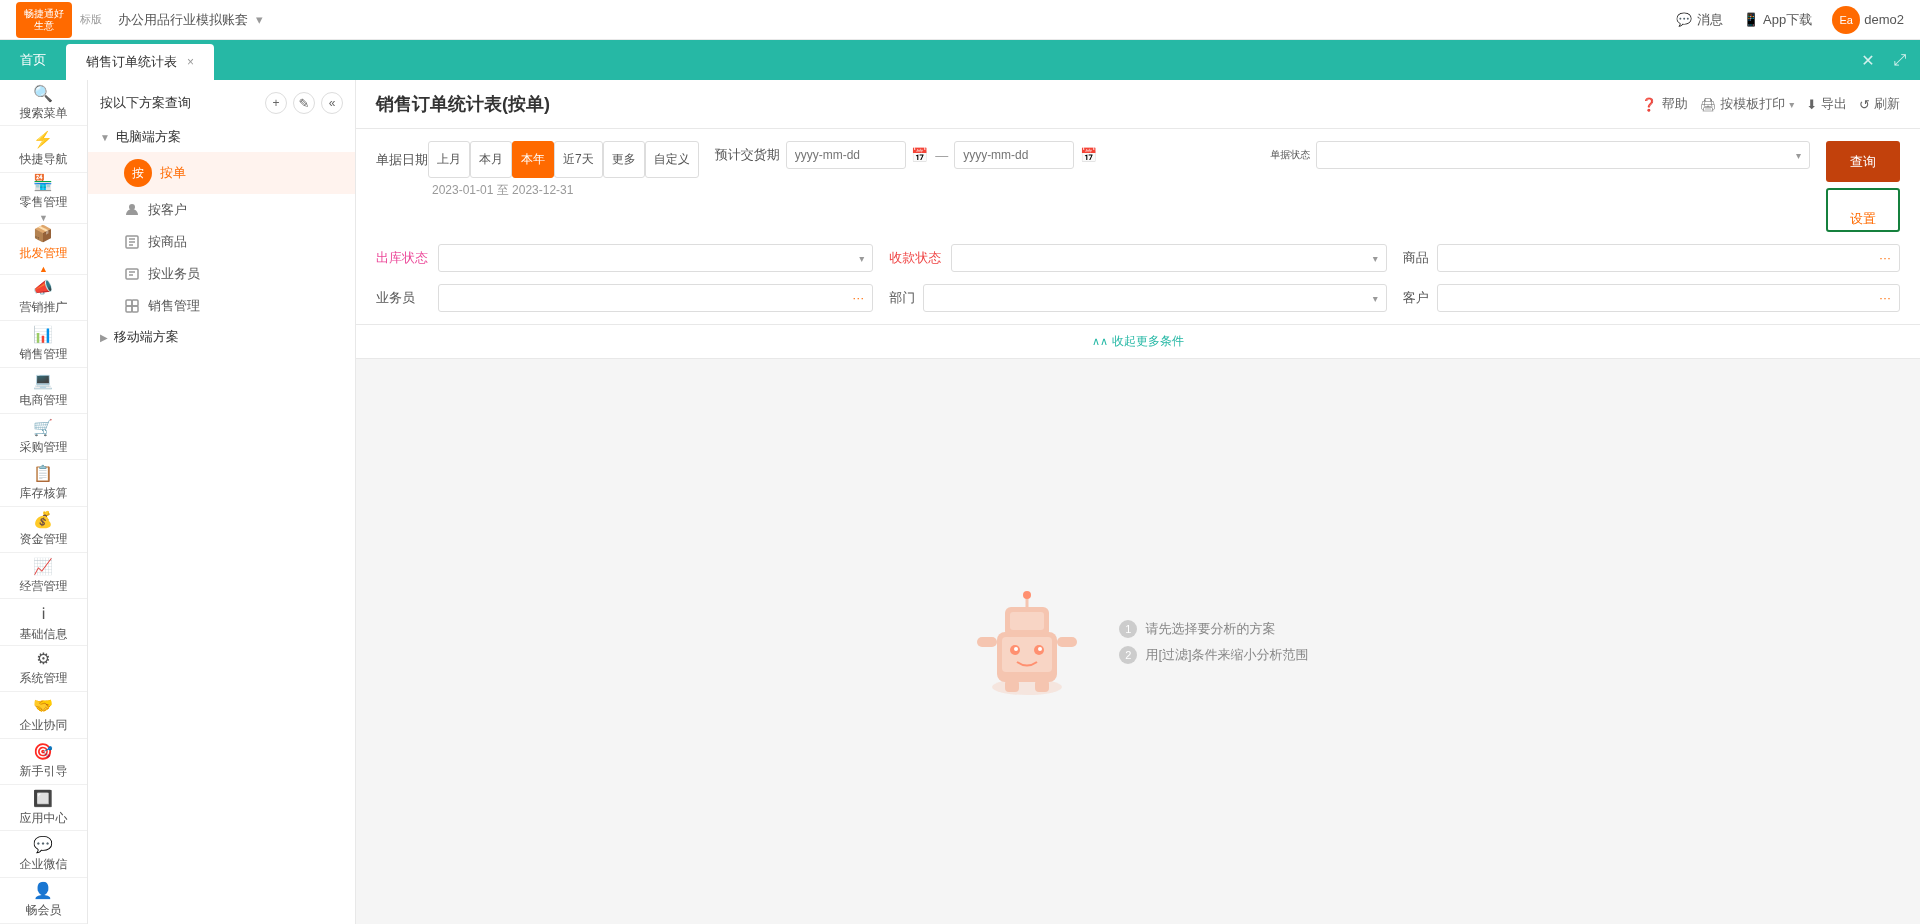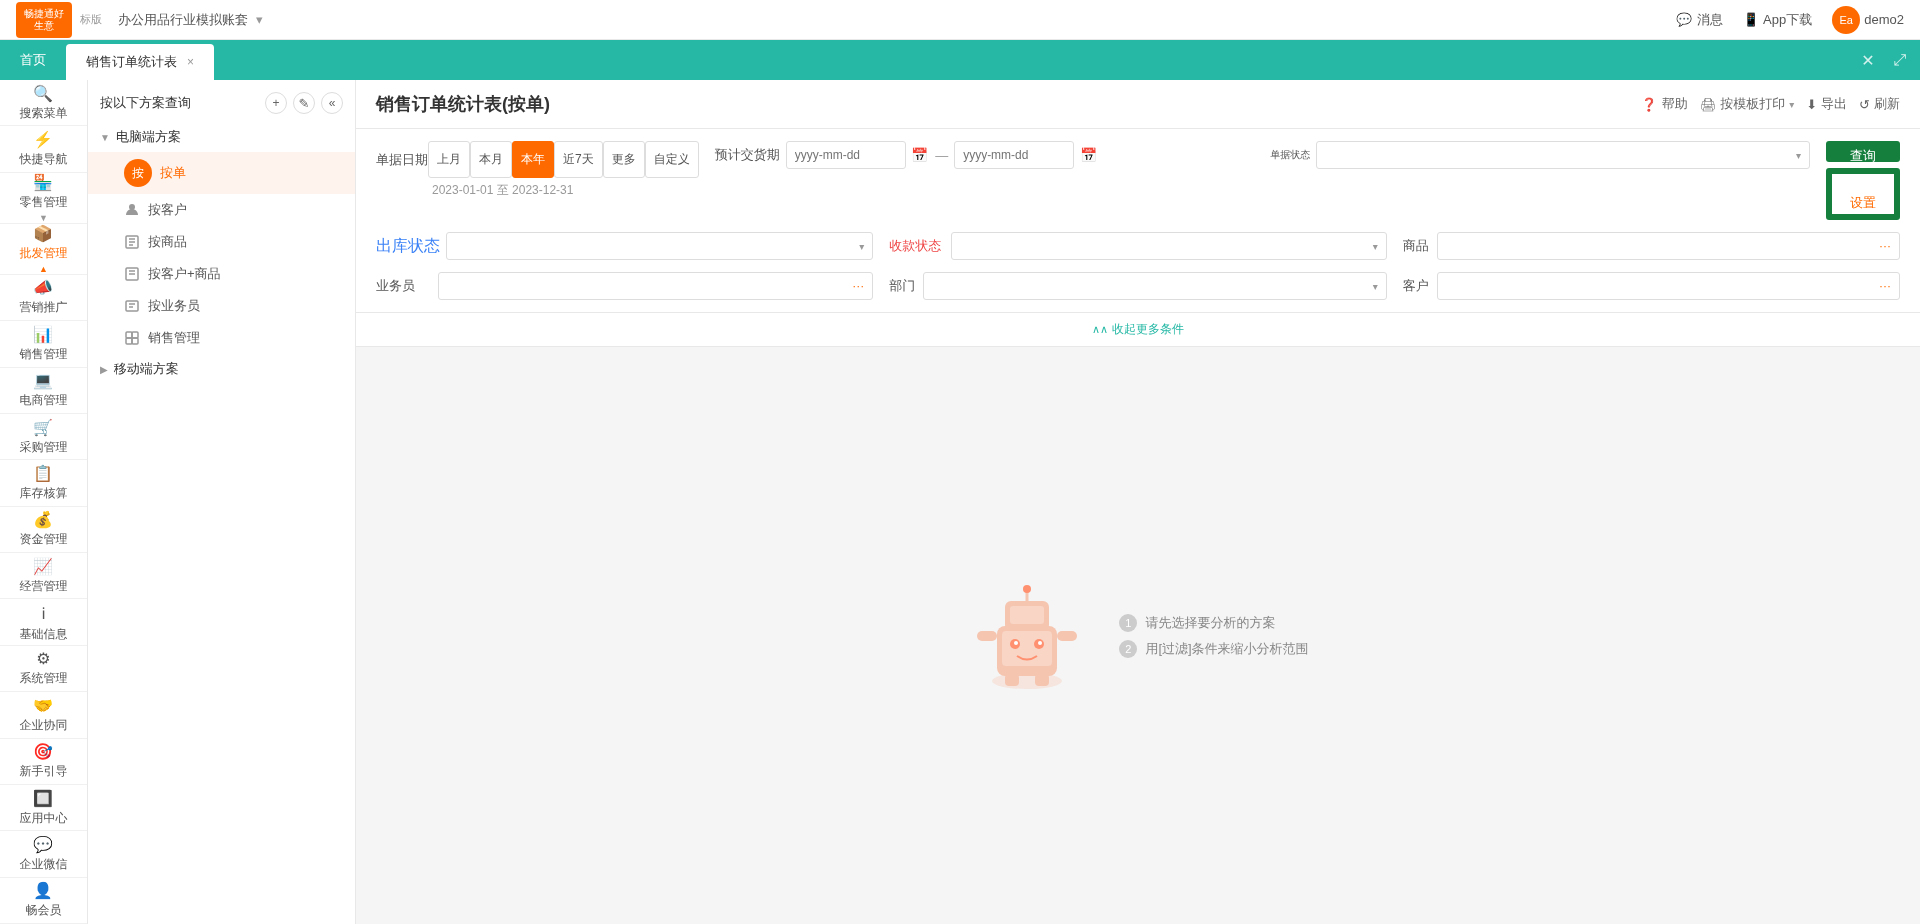--- a/index.html
+++ b/index.html
@@ -56,22 +56,22 @@
     .page-header-actions { display: flex; align-items: center; gap: 12px; }
     .header-action-btn { display: flex; align-items: center; gap: 4px; color: #666; font-size: 13px; cursor: pointer; }
     .date-btn { padding: 9px 8px; border-radius: 3px; font-size: 12px; cursor: pointer; border: 1px solid #ddd; background: #fff; color: #555; }
     .date-btn.active { background: #ff6a00; color: #fff; border-color: #ff6a00; }
     .date-input { width: 120px; height: 28px; border: 1px solid #ddd; border-radius: 3px; padding: 0 8px; font-size: 12px; color: #999; }
     .select-arrow { color: #999; font-size: 10px; }
     .filter-select-box { height: 28px; border: 1px solid #ddd; border-radius: 3px; padding: 0 8px; font-size: 12px; background: #fff; color: #555; flex: 1; display: flex; align-items: center; justify-content: space-between; cursor: pointer; }
     .filter-dots { color: #ff6a00; cursor: pointer; margin-left: 4px; }
 
     
-    .query-btn { background: #15803d; color: #fff; border: none; padding: 6px 24px; border-radius: 3px; font-size: 13px; cursor: pointer; height: 21px; }
-    .settings-btn { background: #fff; color: #ff6a00; border: 6px solid #15803d; padding: 20px 16px; border-radius: 3px; font-size: 13px; cursor: pointer; height: 32px; }
+    .query-btn { background: #c2410c; color: #fff; border: none; padding: 6px 24px; border-radius: 3px; font-size: 13px; cursor: pointer; height: 41px; }
+    .settings-btn { background: #fff; color: #ff6a00; border: 2px solid #15803d; padding: 20px 16px; border-radius: 3px; font-size: 13px; cursor: pointer; height: 32px; }
     .action-col { display: flex; flex-direction: column; gap: 6px; flex-shrink: 0; }
 
     
     .collapse-row { display: flex; align-items: center; justify-content: center; padding: 8px; cursor: pointer; color: #26b8a5; font-size: 12px; gap: 4px; border-top: 1px solid #e8e8e8; }
 
     
     .empty-state { flex: 1; display: flex; align-items: center; justify-content: center; flex-direction: column; gap: 16px; background: #f5f5f5; }
     .empty-image { width: 120px; height: 120px; display: flex; align-items: center; justify-content: center; }
     .empty-tips { display: flex; flex-direction: column; gap: 8px; }
     .empty-tip { display: flex; align-items: center; gap: 8px; font-size: 13px; color: #888; }
@@ -247,30 +247,20 @@
             <svg width="16" height="16" viewBox="0 0 16 16" fill="none" stroke="#999" stroke-width="1.5">
                 <rect x="2" y="2" width="12" height="12" rx="1"></rect>
                 <line x1="5" y1="5" x2="11" y2="5"></line>
                 <line x1="5" y1="8" x2="11" y2="8"></line>
                 <line x1="5" y1="11" x2="9" y2="11"></line>
               </svg>
           </div>
           <span>按商品</span>
         </div>
 
-        <div class="panel-item">
-          <div class="panel-item-icon">
-            <svg width="16" height="16" viewBox="0 0 16 16" fill="none" stroke="#999" stroke-width="1.5">
-                <rect x="2" y="2" width="12" height="12" rx="1"></rect>
-                <line x1="5" y1="5" x2="11" y2="5"></line>
-                <line x1="5" y1="8" x2="11" y2="8"></line>
-              </svg>
-          </div>
-          <span>按客户+商品</span>
-        </div>
 
         <div class="panel-item">
           <div class="panel-item-icon">
             <svg width="16" height="16" viewBox="0 0 16 16" fill="none" stroke="#999" stroke-width="1.5">
                 <rect x="2" y="3" width="12" height="10" rx="1"></rect>
                 <line x1="5" y1="6" x2="11" y2="6"></line>
                 <line x1="5" y1="9" x2="9" y2="9"></line>
               </svg>
           </div>
           <span>按业务员</span>
@@ -358,21 +348,21 @@
             </div>
 
             <div class="action-col">
               <button class="query-btn">查询</button>
               <button class="settings-btn">设置</button>
             </div>
           </div>
 
           <div style="display:flex;align-items:center;gap:16px;margin-bottom:12px;">
             <div style="display:flex;align-items:center;gap:6px;flex:1;">
-              <span style="font-size:16px;color:#3b82f6;white-space:nowrap;min-width:56px;">出库状态</span>
+              <span style="font-size:13px;color:#ec4899;white-space:nowrap;min-width:56px;">出库状态</span>
               <div class="filter-select-box" style="flex:1;">
                 <span style="color:#ccc;"></span>
                 <span class="select-arrow">▾</span>
               </div>
             </div>
             <div style="display:flex;align-items:center;gap:6px;flex:1;">
               <span style="font-size:13px;color:#ef4444;white-space:nowrap;min-width:56px;">收款状态</span>
               <div class="filter-select-box" style="flex:1;">
                 <span style="color:#ccc;"></span>
                 <span class="select-arrow">▾</span>

